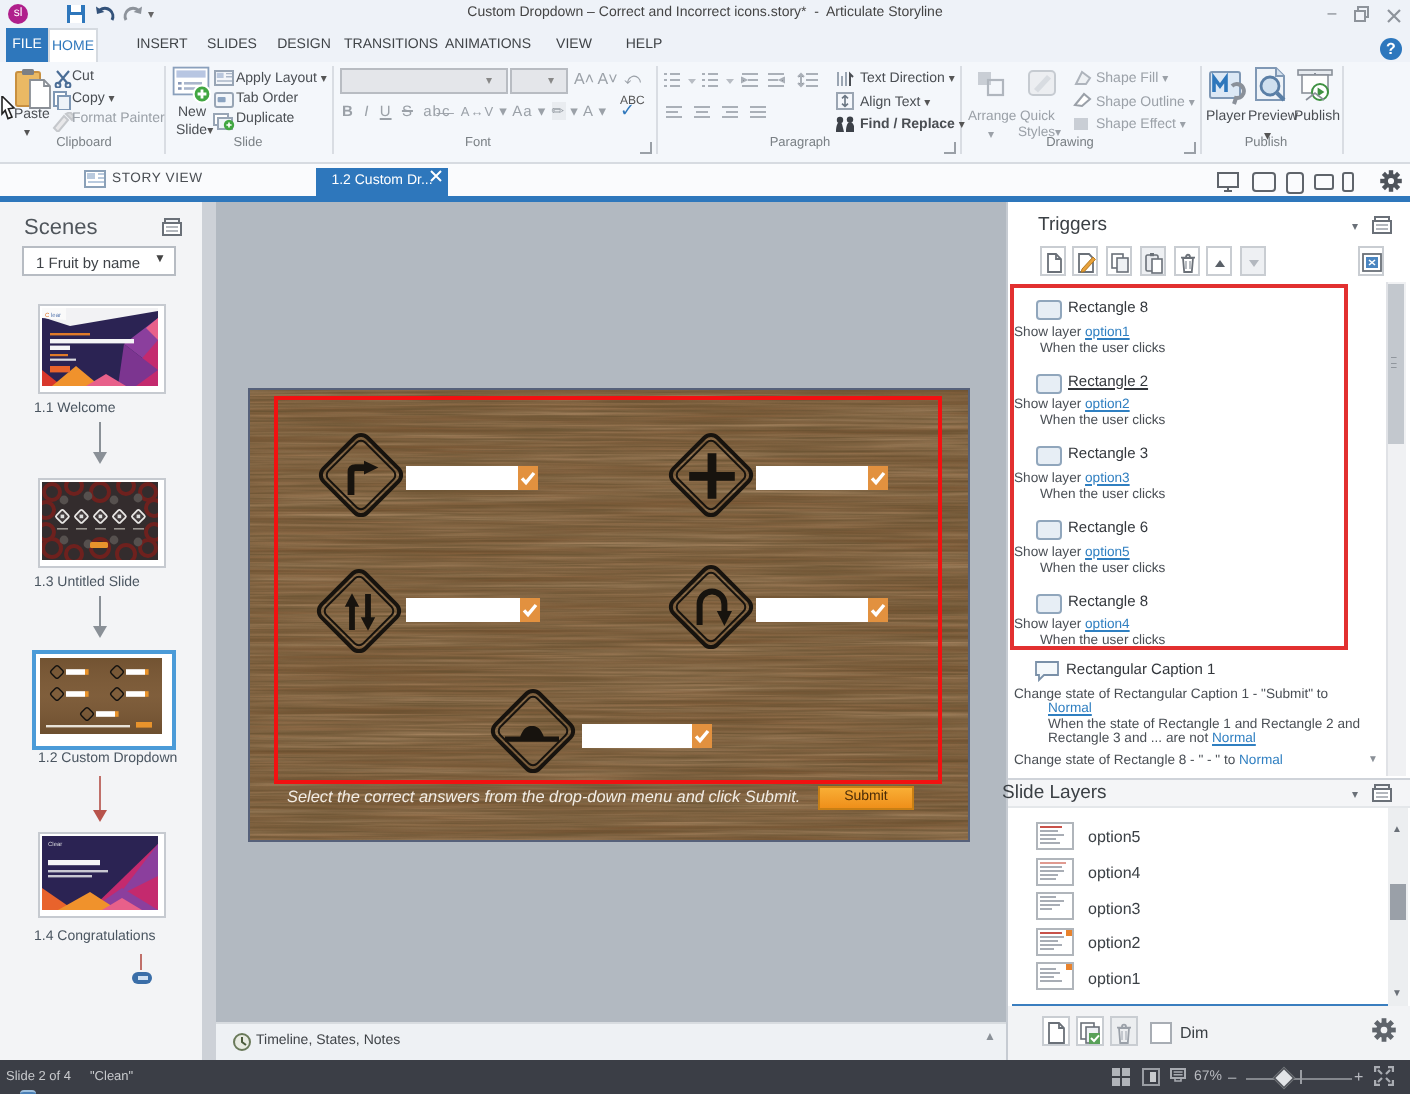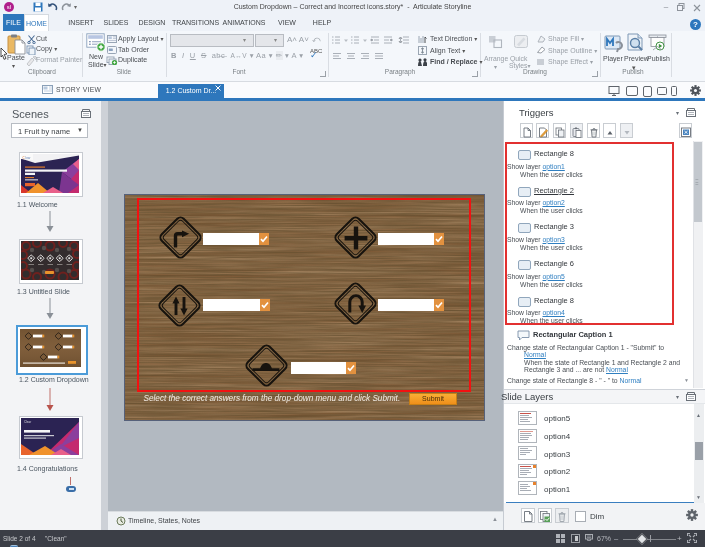--- a/index.html
+++ b/index.html
@@ -523,21 +523,21 @@
 <div class="trig-b" style="left:507px;top:272.6px;">Show layer <span class="link">option5</span></div>
 <div class="trig-b" style="left:520px;top:280.6px;">When the user clicks</div>
 <div class="ticon" style="left:518px;top:296.8px;"></div>
 <div class="trig-h" style="left:534px;top:295.8px;">Rectangle 8</div>
 <div class="trig-b" style="left:507px;top:309.3px;">Show layer <span class="link">option4</span></div>
 <div class="trig-b" style="left:520px;top:317.3px;">When the user clicks</div>
 
 <svg class="abs" style="left:517px;top:330px" width="13" height="11" viewBox="0 0 13 11">
     <path d="M1 1 h11 v6.5 h-7 l-2.5 2.5 v-2.5 h-1.5 z" fill="#f4f8fb" stroke="#7a90a8" stroke-width="0.9"></path>
   </svg>
-<div class="trig-h" style="left:533px;top:330px;font-weight:bold;">Rectangular Caption 1</div>
+<div class="trig-h" style="left:533px;top:330px;">Rectangular Caption 1</div>
 <div class="trig-b" style="left:507px;top:343.5px;">Change state of Rectangular Caption 1 - "Submit" to</div>
 <div class="trig-b" style="left:524px;top:351px;"><span class="link">Normal</span></div>
 <div class="trig-b" style="left:524px;top:358.5px;">When the state of Rectangle 1 and Rectangle 2 and</div>
 <div class="trig-b" style="left:524px;top:366px;">Rectangle 3 and ... are not <span class="link">Normal</span></div>
 <div class="trig-b" style="left:507px;top:376.5px;">Change state of Rectangle 8 - " - " to <span style="color:#2f7fc1">Normal</span></div>
 
 <div class="abs" style="left:693px;top:141px;width:9px;height:247px;background:#f0f1f3;border-left:1px solid #e0e2e6;"></div>
 <div class="abs" style="left:694px;top:142px;width:8px;height:80px;background:#c3c8ce;"></div>
 <div class="abs" style="left:695.5px;top:178px;font-size:5px;color:#7a8088;line-height:2.6px;">–<br>–<br>–</div>
 <div class="abs" style="left:684px;top:377px;font-size:5px;color:#8a9097;">▼</div>

